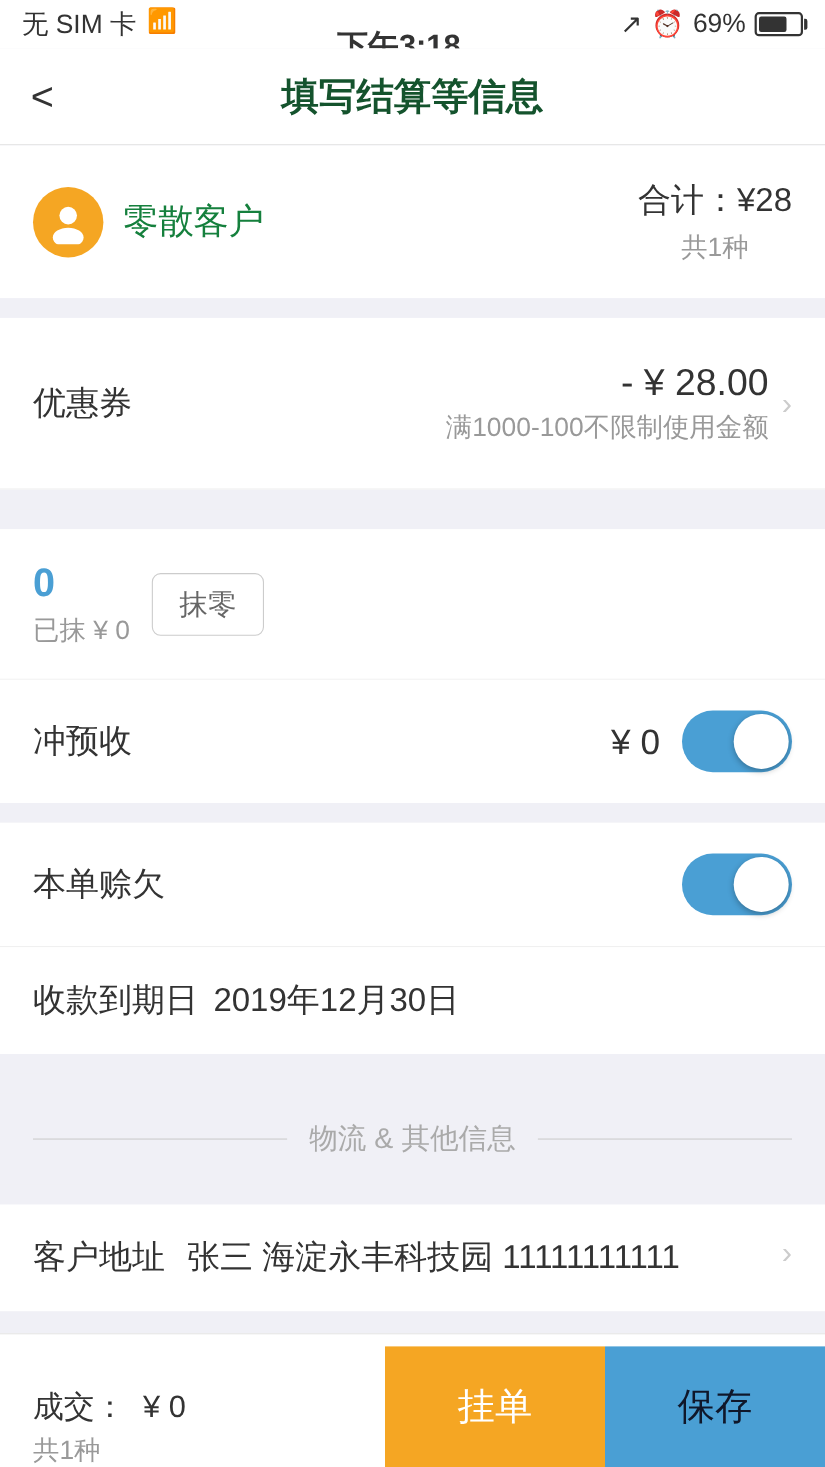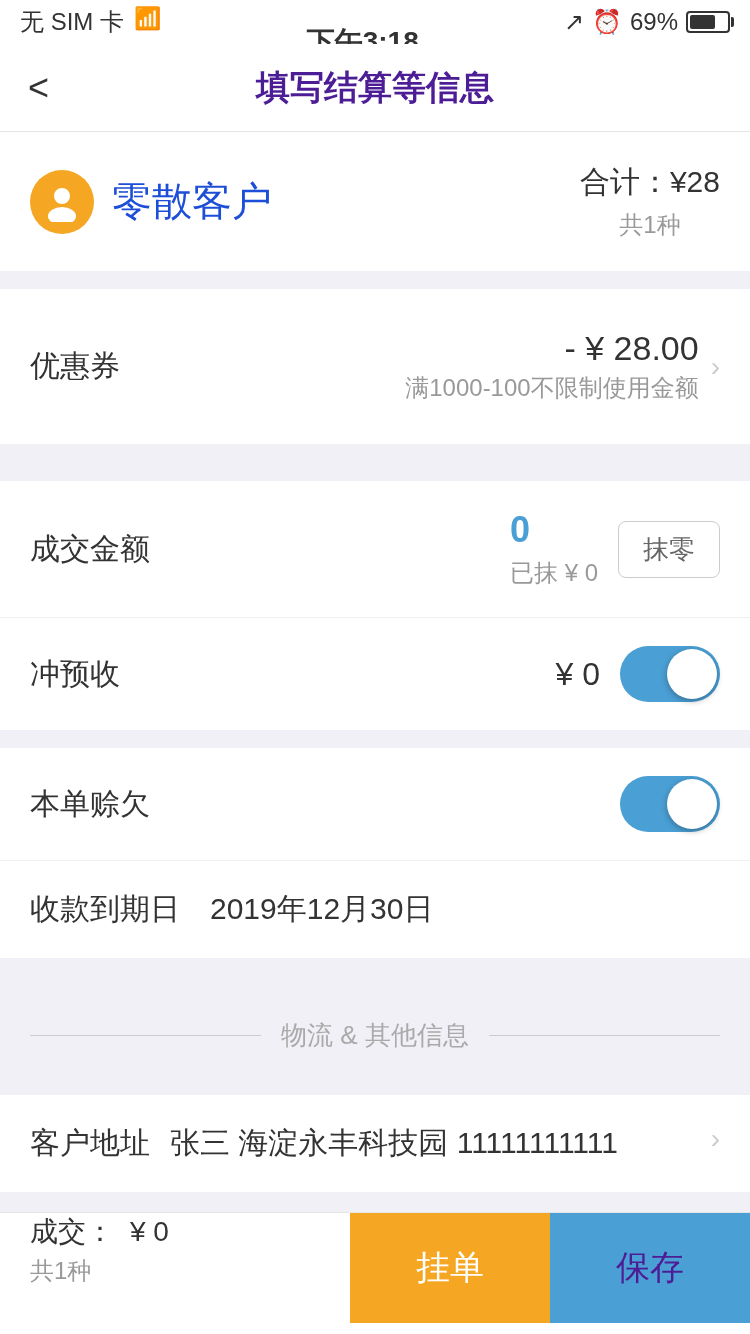--- a/index.html
+++ b/index.html
@@ -54,21 +54,21 @@
     .nav-back {
       position: absolute;
       left: 28px;
       font-size: 36px;
       color: #333;
       cursor: pointer;
     }
     .nav-title {
       font-size: 34px;
       font-weight: 600;
-      color: #4c1d95;
+      color: #14532d;
     }
 
     
     .content {
       padding-bottom: 120px;
     }
 
     
     .card {
       background: #fff;
@@ -87,22 +87,22 @@
       display: flex;
       align-items: center;
       gap: 18px;
     }
     .customer-avatar {
       width: 64px; height: 64px; border-radius: 50%;
       background: #f5a623;
       display: flex; align-items: center; justify-content: center;
     }
     .customer-name {
-      font-size: 40px;
-      color: #1d4ed8;
+      font-size: 32px;
+      color: #15803d;
       font-weight: 500;
     }
     .customer-right {
       text-align: center;
     }
     .total-amount {
       font-size: 30px;
       color: #333;
     }
     .total-count {
@@ -239,21 +239,21 @@
       font-size: 30px;
       color: #333;
     }
 
     
     .due-date-row {
       background: #fff;
       padding: 28px 30px;
       display: flex;
       align-items: center;
-      gap: 30px;
+      gap: 14px;
       border-top: 1px solid #f0f0f0;
     }
     .due-label {
       font-size: 30px;
       color: #333;
     }
     .due-value {
       font-size: 30px;
       color: #333;
     }
@@ -295,21 +295,21 @@
 
     
     .bottom-bar {
       position: fixed;
       bottom: 0;
       left: 0;
       width: 750px;
       height: 122px;
       background: #fff;
       display: flex;
-      align-items: flex-start;
+      align-items: flex-end;
       border-top: 1px solid #e5e5e5;
     }
     .bottom-summary {
       flex: 1;
       padding: 0 30px;
     }
     .bottom-deal {
       font-size: 28px;
       color: #333;
       display: flex;
@@ -334,21 +334,21 @@
       cursor: pointer;
     }
     .bottom-btn-save {
       width: 200px;
       height: 110px;
       background: #4a9fd4;
       display: flex;
       align-items: center;
       justify-content: center;
       font-size: 34px;
-      color: #4c1d95;
+      color: #0f172a;
       font-weight: 500;
       cursor: pointer;
     }
 
     
     .wifi-icon { font-size: 22px; }
   </style>
 </head>
 <body>
 
@@ -403,21 +403,20 @@
         </div>
         <span class="chevron-right">›</span>
       </div>
     </div>
   </div>
 
   <div class="separator"></div>
 
   <div class="transaction-section">
     <div class="transaction-row">
-      <span class="row-label">成交金额</span>
       <div class="transaction-right">
         <div>
           <div class="transaction-value">0</div>
           <div class="sub-text">已抹  ¥ 0</div>
         </div>
         <button class="erase-btn">抹零</button>
       </div>
     </div>
 
     <div class="advance-row">

